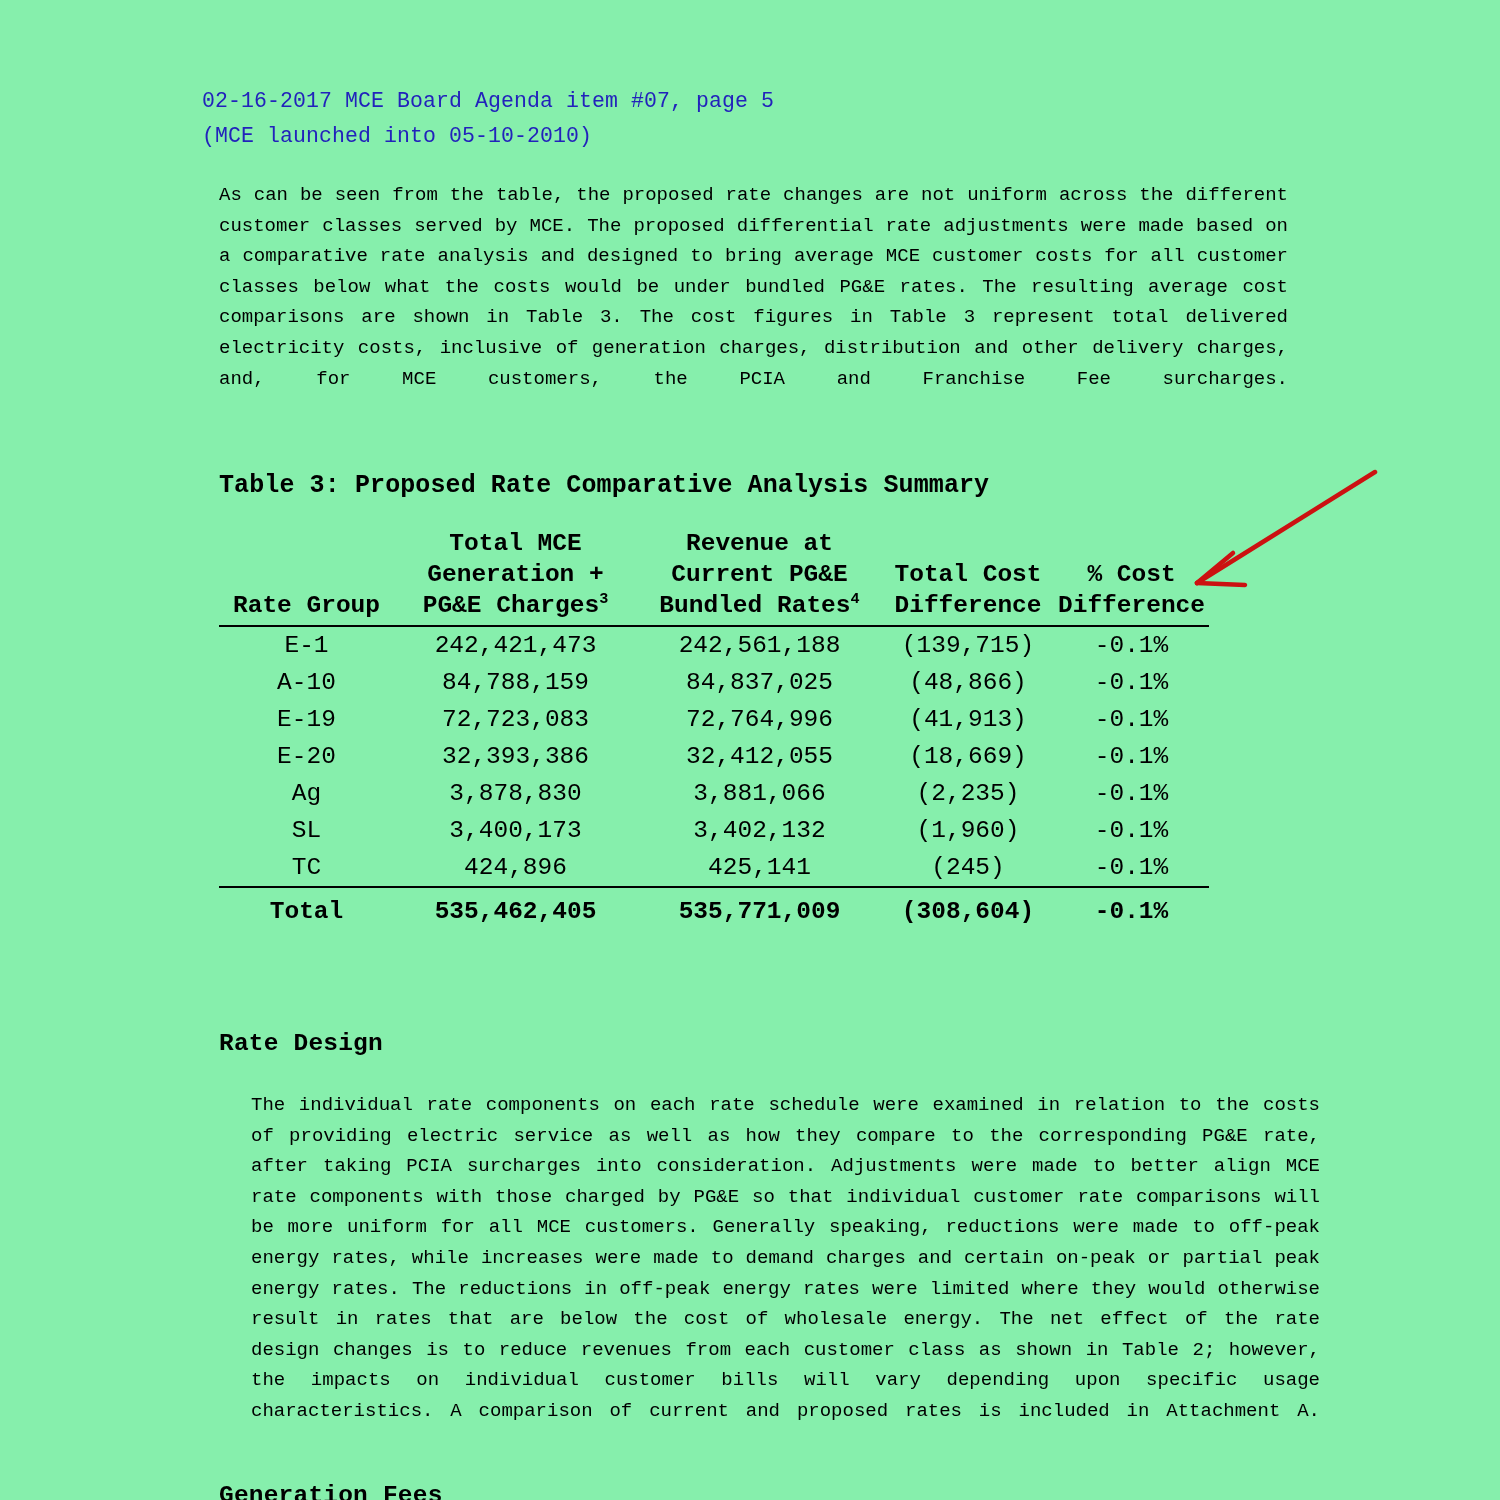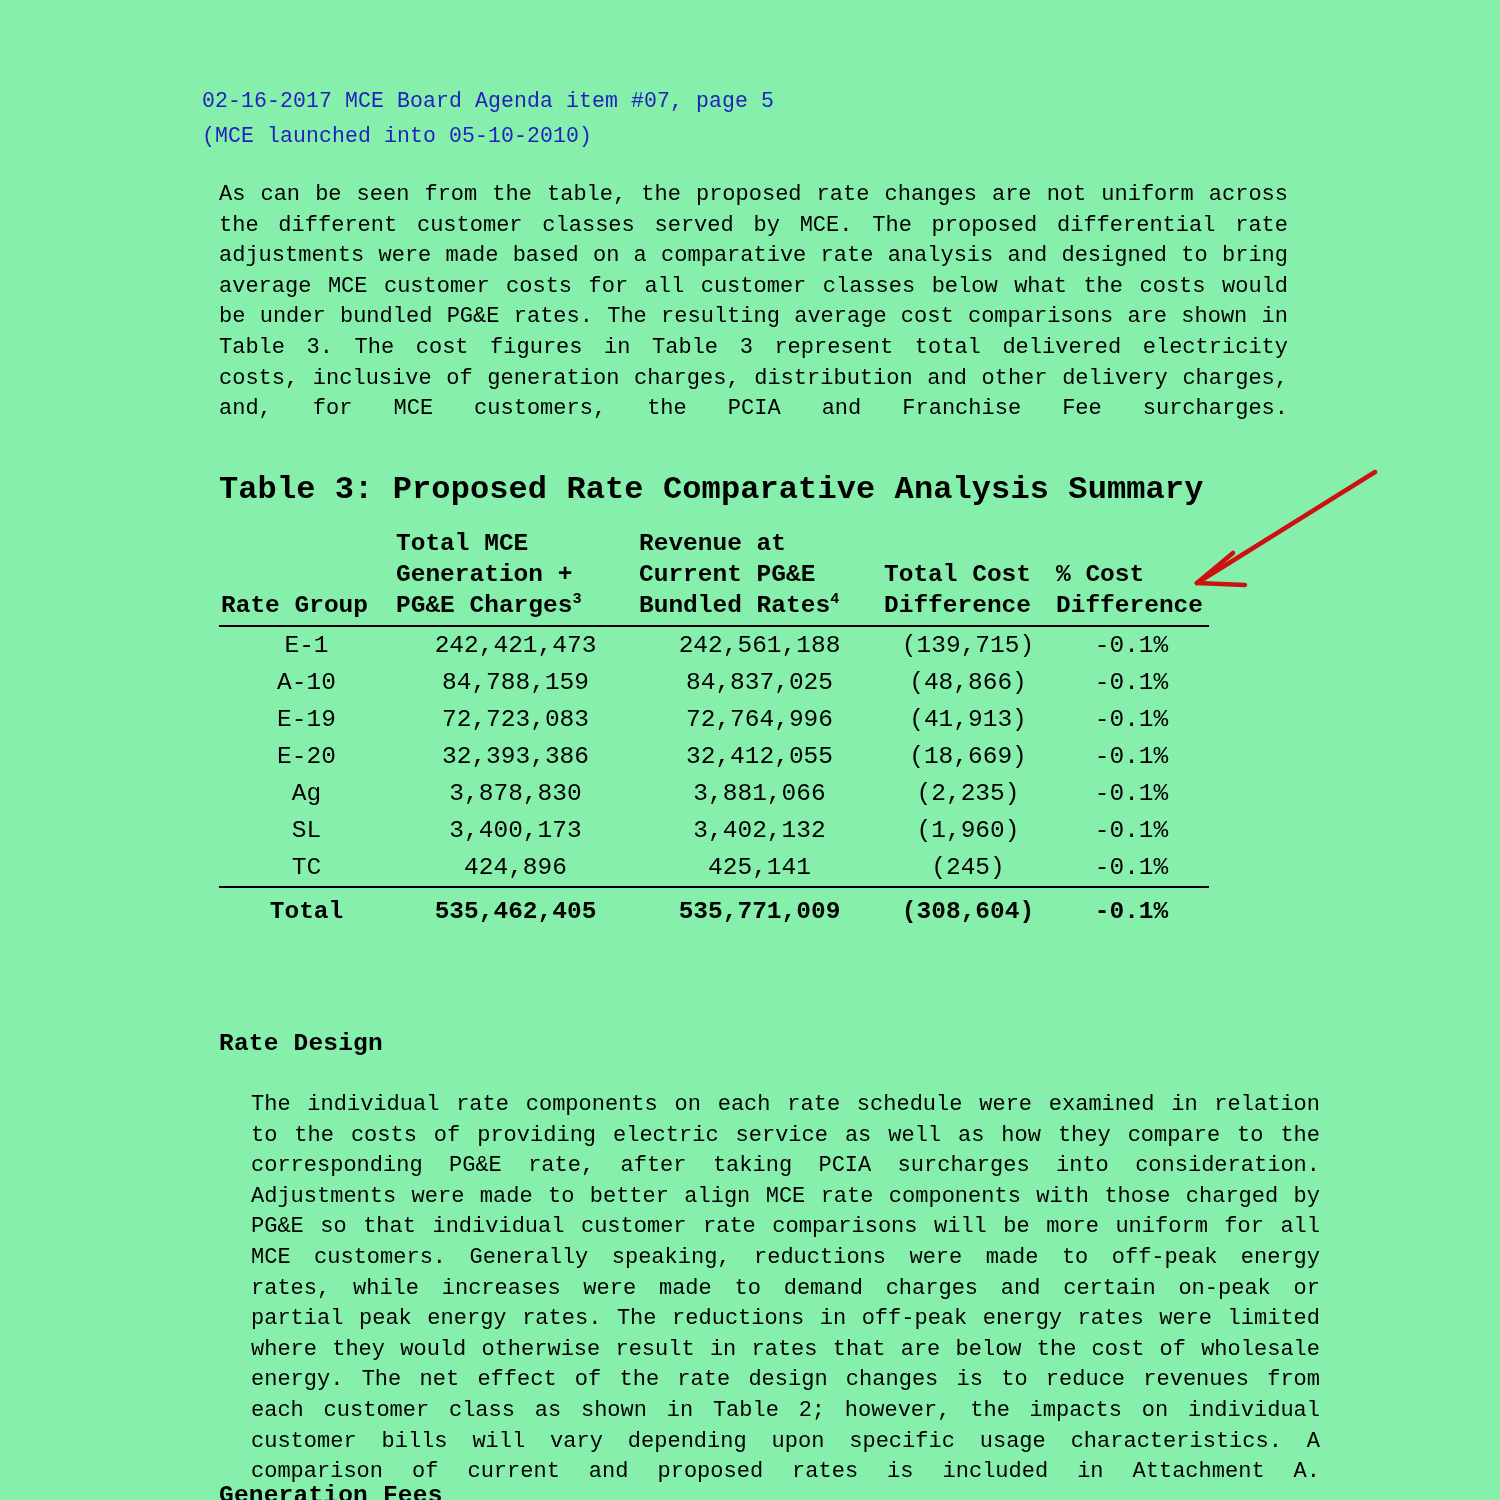--- a/index.html
+++ b/index.html
@@ -29,21 +29,21 @@
     white-space: nowrap;
     letter-spacing: 0.1px;
   }
   .stamp div { white-space: nowrap; }
 
   
   .body-block {
     position: absolute;
     left: 219px;
     width: 1069px;
-    font-size: 22px;
+    font-size: 19px;
     line-height: 30.6px;
     text-align: justify;
     text-justify: inter-word;
   }
   .body-block p { margin: 0; }
   
   .body-block p::after {
     content: "";
     display: inline-block;
     width: 100%;
@@ -71,21 +71,21 @@
     letter-spacing: 0.2px;
     overflow: hidden;
     height: 18px;
   }
 
   
   #table-title {
     position: absolute;
     left: 219px;
     top: 471px;
-    font-size: 32px;
+    font-size: 25px;
     font-weight: bold;
     letter-spacing: 0.1px;
   }
 
   .table-wrap {
     position: absolute;
     left: 219px;
     top: 528px;
     width: 990px;
   }
@@ -96,21 +96,21 @@
     font-size: 24.5px;
   }
   table.rate-table col.c0 { width: 175px; }
   table.rate-table col.c1 { width: 243px; }
   table.rate-table col.c2 { width: 245px; }
   table.rate-table col.c3 { width: 172px; }
   table.rate-table col.c4 { width: 155px; }
 
   table.rate-table th {
     font-weight: bold;
-    text-align: left;
+    text-align: center;
     vertical-align: bottom;
     padding: 0 2px 4px 2px;
     line-height: 31px;
     border-bottom: 2.5px solid #000;
     font-size: 24.5px;
   }
   table.rate-table th sup {
     font-size: 0.62em;
     vertical-align: super;
     line-height: 0;

